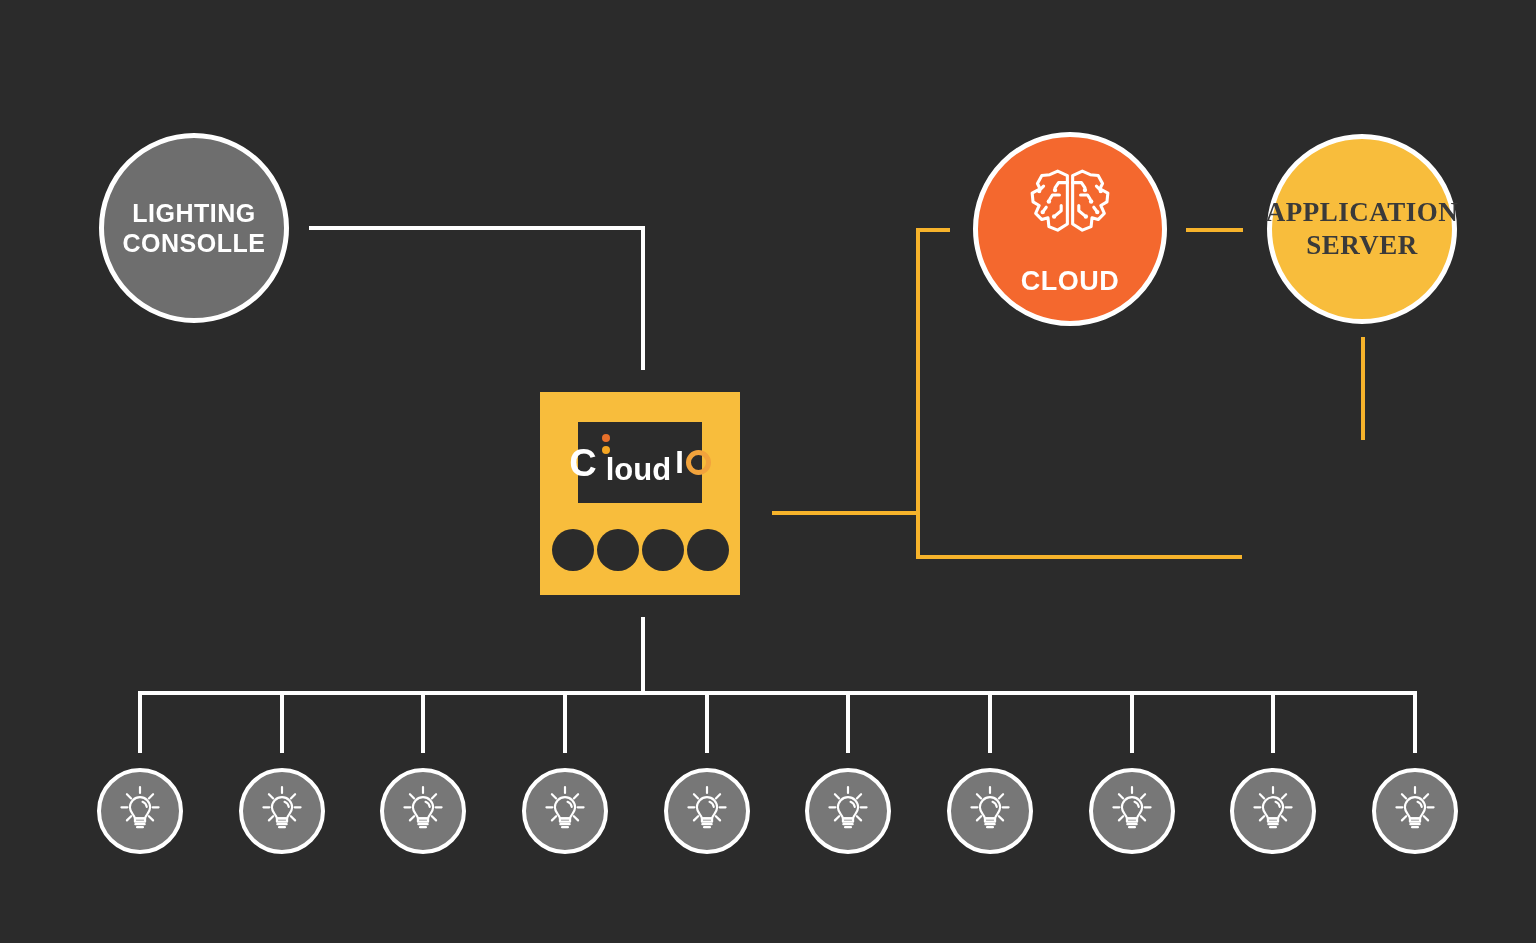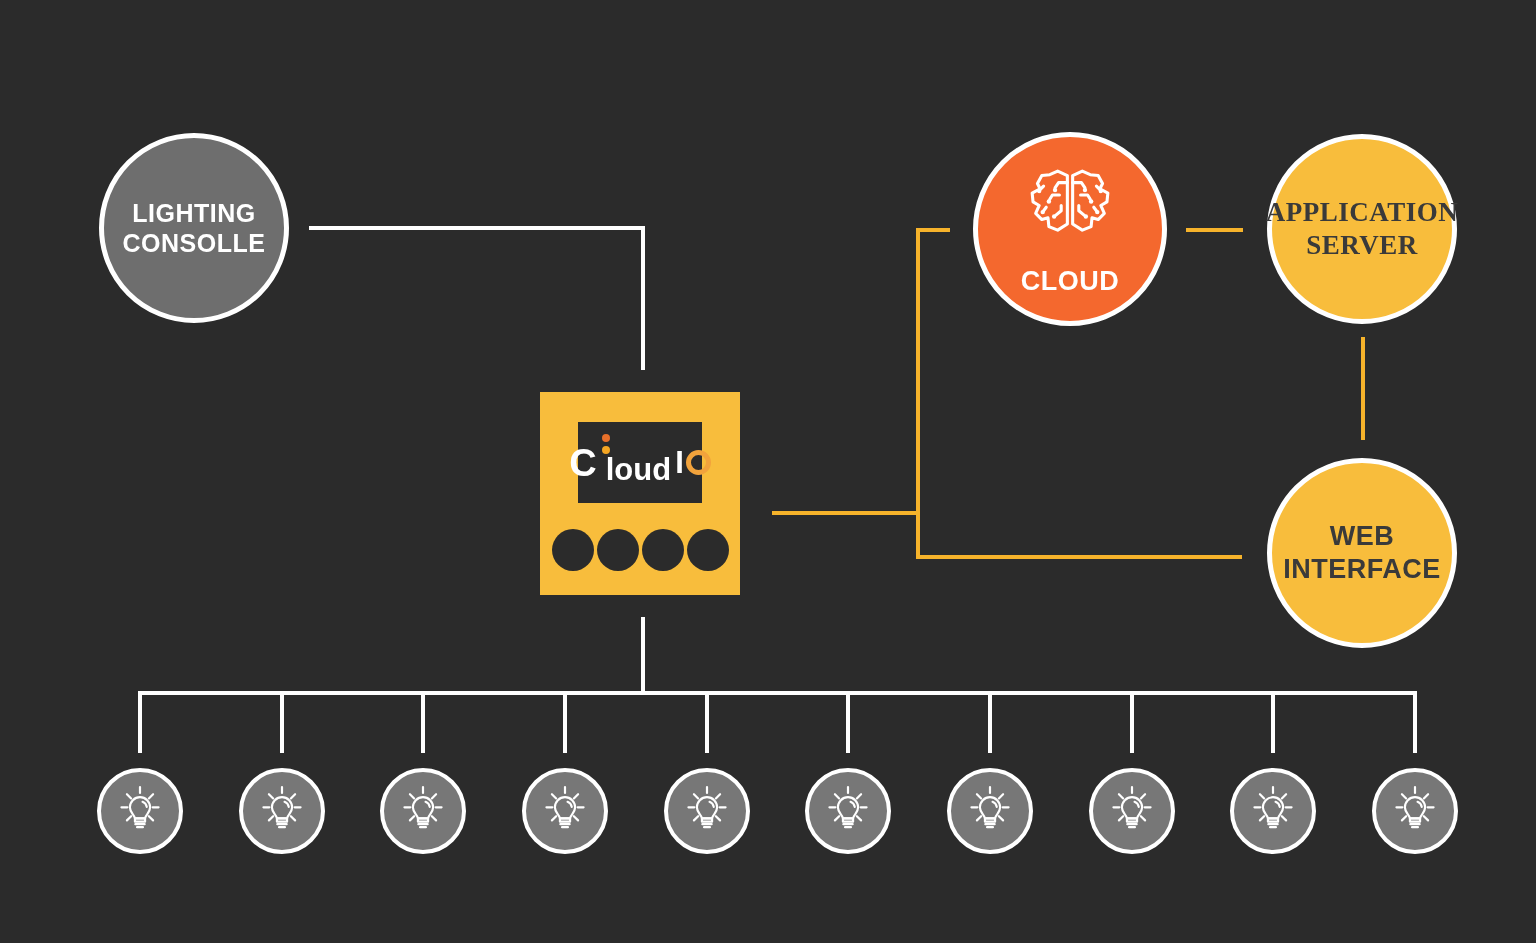--- a/index.html
+++ b/index.html
@@ -103,24 +103,20 @@
       </svg>
     </span>
     <span class="node-label">CLOUD</span>
   </div>
 
   <div class="node-circle" id="app-server">
     <span class="node-label">APPLICATION
 SERVER</span>
   </div>
 
-  <div class="node-circle" id="web-interface">
-    <span class="node-label">WEB
-INTERFACE</span>
-  </div>
 
   <div class="gateway">
     <div class="gateway-screen">
       <div class="logo">
         <span class="logo-c">C</span>
         <span class="logo-dot top" style="position:absolute;left:24px;top:12px;"></span>
         <span class="logo-dot bottom" style="position:absolute;left:24px;top:24px;"></span>
         <span class="logo-loud">loud</span>
         <span class="logo-i">I</span>
         <span class="logo-o"></span>

